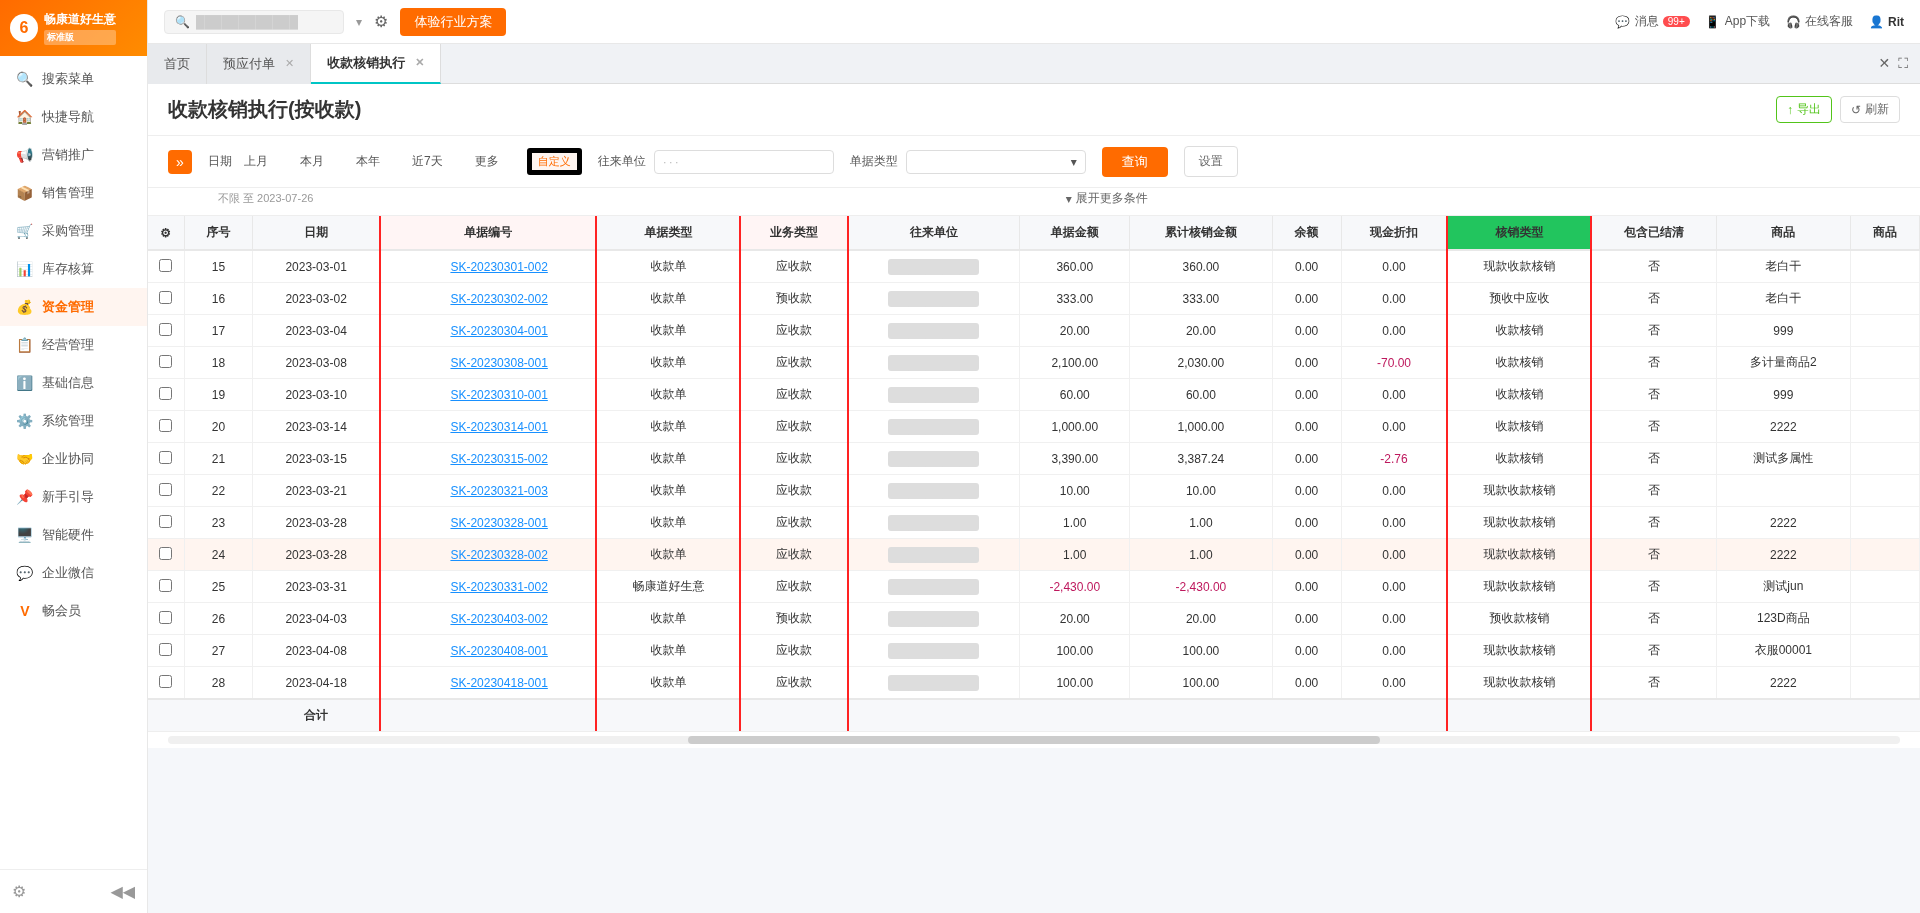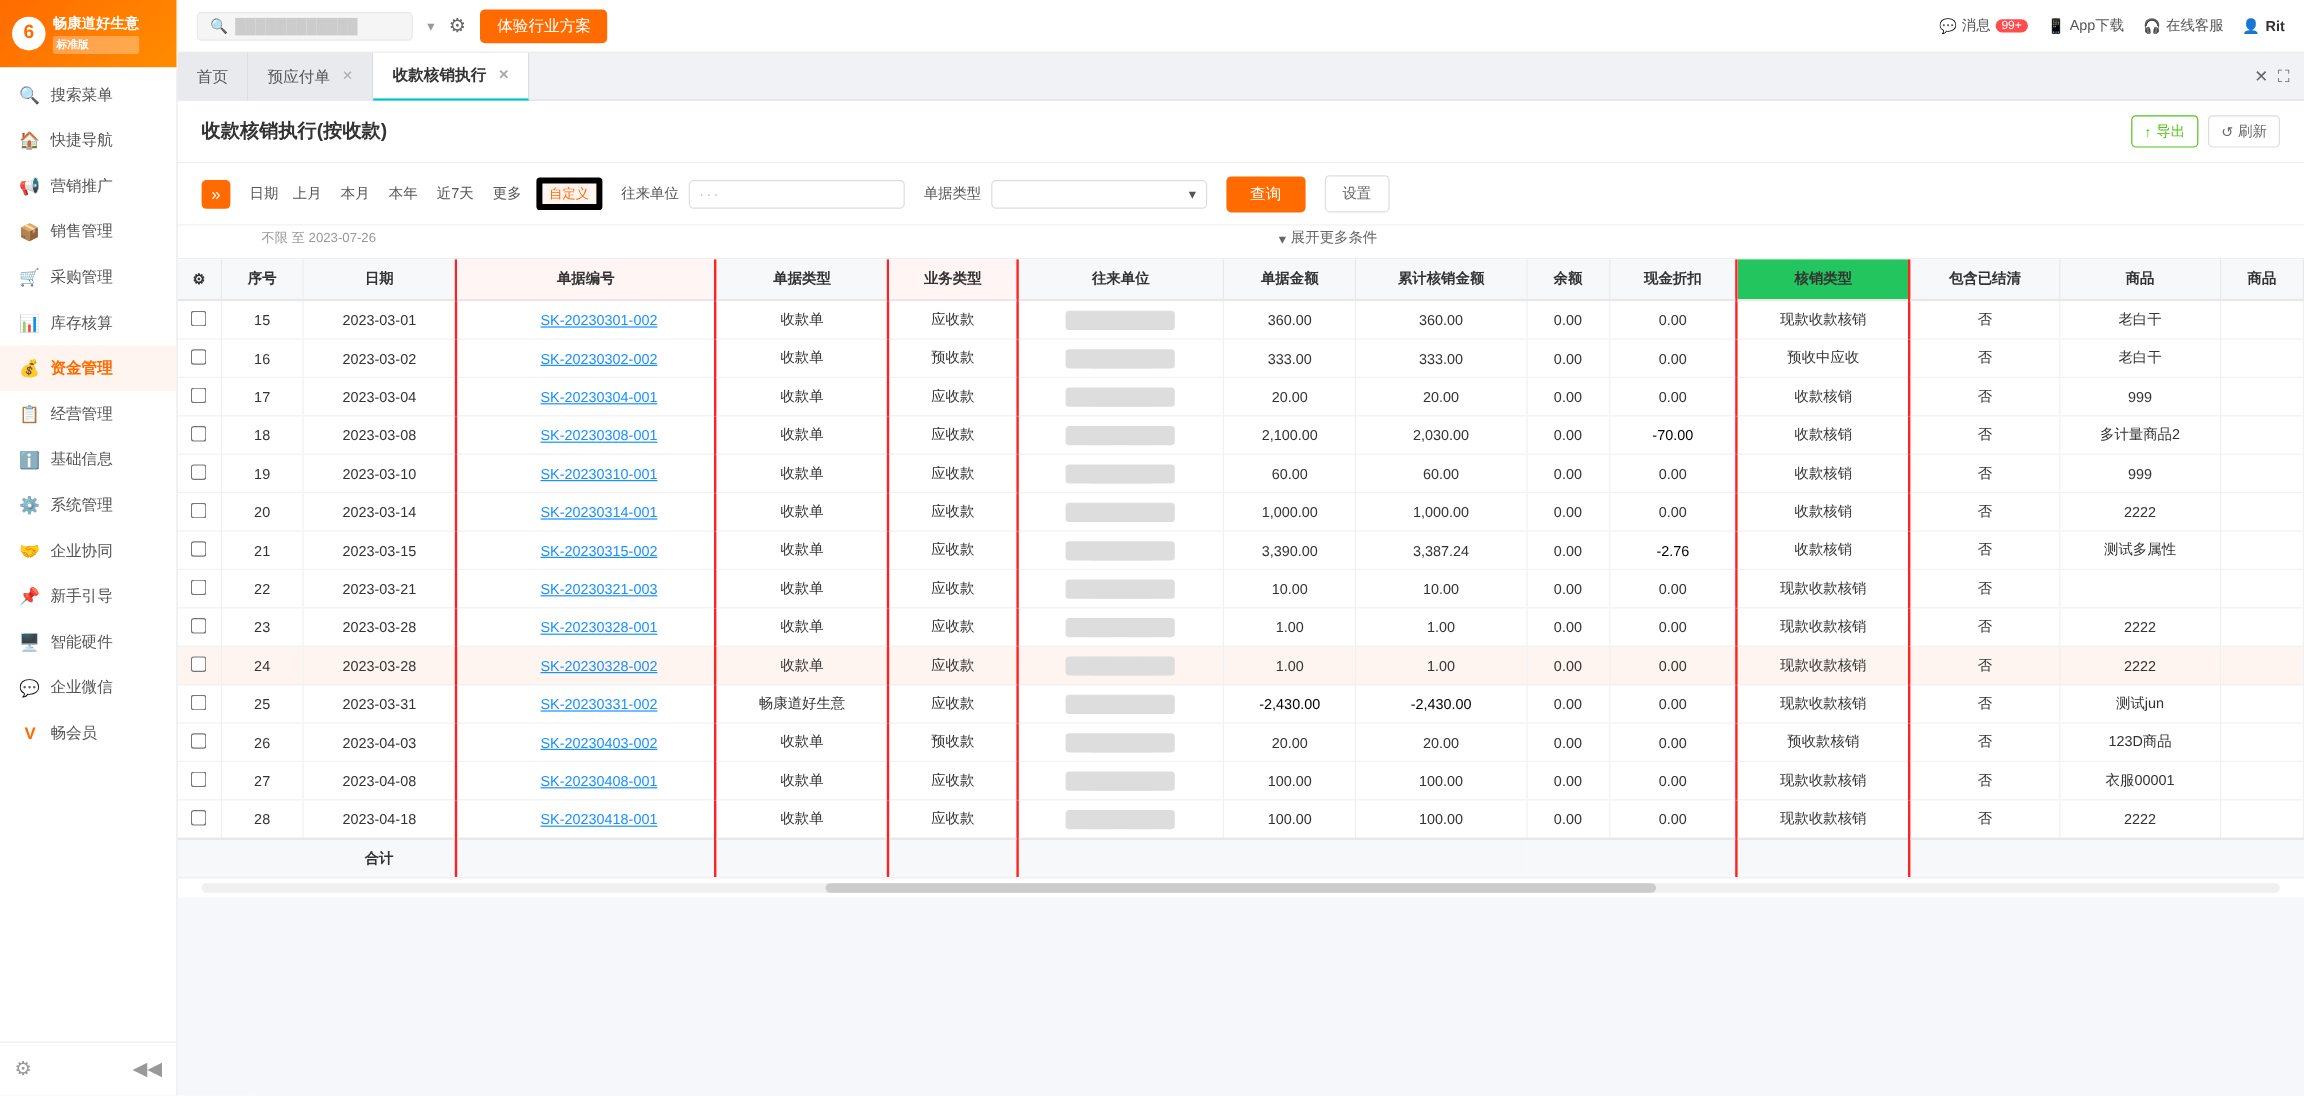--- a/index.html
+++ b/index.html
@@ -110,21 +110,21 @@
     .tabbar-actions span { cursor: pointer; color: #666; font-size: 14px; }
 
     
     .content { flex: 1; overflow: auto; background: #f5f7fa; padding: 0; }
     .page-header {
       background: #fff;
       padding: 12px 20px;
       display: flex; align-items: center; justify-content: space-between;
       border-bottom: 1px solid #eee;
     }
-    .page-title { font-size: 16px; font-weight: bold; color: #333; }
+    .page-title { font-size: 20px; font-weight: bold; color: #333; }
     .page-actions { display: flex; gap: 8px; }
     .btn-export {
       border: 1px solid #52c41a; color: #52c41a; background: #fff;
       border-radius: 4px; padding: 4px 10px; font-size: 12px; cursor: pointer;
       display: flex; align-items: center; gap: 4px;
     }
     .btn-refresh {
       border: 1px solid #ddd; color: #666; background: #fff;
       border-radius: 4px; padding: 4px 10px; font-size: 12px; cursor: pointer;
       display: flex; align-items: center; gap: 4px;
@@ -137,21 +137,21 @@
       border-bottom: 1px solid #eee;
       display: flex; align-items: center; gap: 16px; flex-wrap: wrap;
     }
     .filter-toggle {
       background: #ff6b00; color: #fff; border: none; border-radius: 4px;
       width: 24px; height: 24px; cursor: pointer; font-size: 14px;
       display: flex; align-items: center; justify-content: center;
     }
     .filter-group { display: flex; align-items: center; gap: 8px; }
     .filter-label { color: #555; font-size: 12px; }
-    .filter-date-group { display: flex; align-items: center; gap: 8px; }
+    .filter-date-group { display: flex; align-items: center; gap: 24px; }
     .filter-date-btn {
       color: #555; font-size: 12px; cursor: pointer; padding: 2px 4px;
     }
     .filter-custom {
       background: #fff5f0; border: 5px solid #000000; color: #ff6b00;
       border-radius: 3px; padding: 1px 6px; font-size: 11px; cursor: pointer;
     }
     .filter-input {
       border: 1px solid #ddd; border-radius: 4px; padding: 4px 8px;
       font-size: 12px; width: 180px; color: #555;
@@ -202,21 +202,21 @@
       border-bottom: 1px solid #f0f0f0;
     }
     tbody td {
       padding: 7px 10px;
       text-align: center;
       color: #333;
       border-right: 1px solid #f0f0f0;
       white-space: nowrap;
     }
     tbody td.link { color: #1890ff; cursor: pointer; text-decoration: underline; padding-left: 32px; }
-    tbody td.red { color: #000000; }
+    tbody td.red { color: #be185d; }
     tfoot tr { background: #f7f8fa; border-top: 2px solid #e8e8e8; }
     tfoot td { padding: 7px 10px; font-weight: bold; color: #333; text-align: center; }
 
     
     .row-highlighted { background: #fff5f0 !important; }
 
     
     .table-scroll-bar {
       background: #fff;
       padding: 4px 20px;

